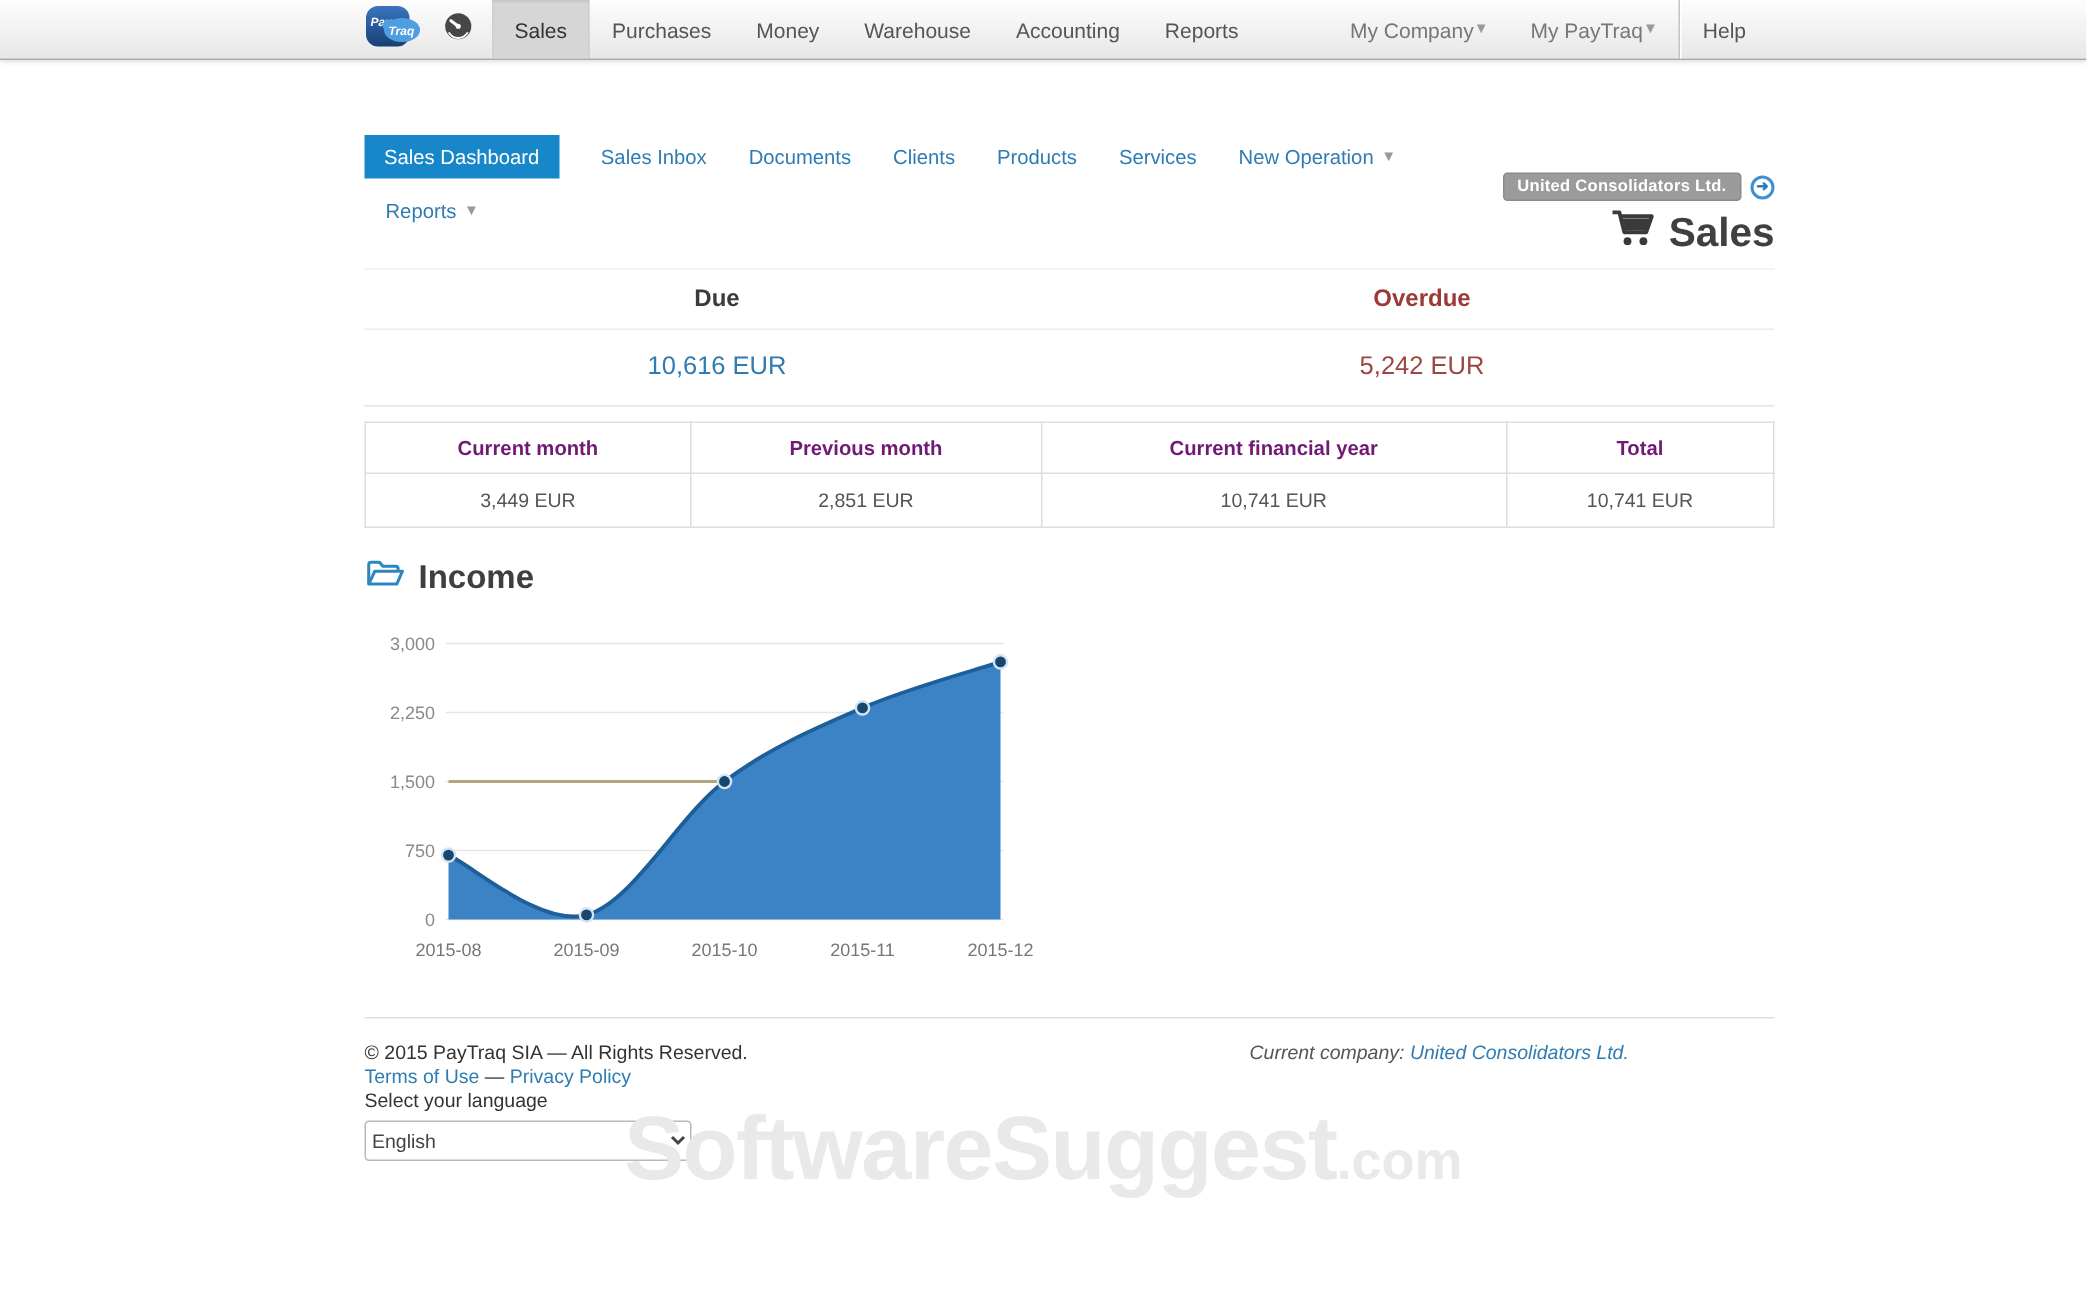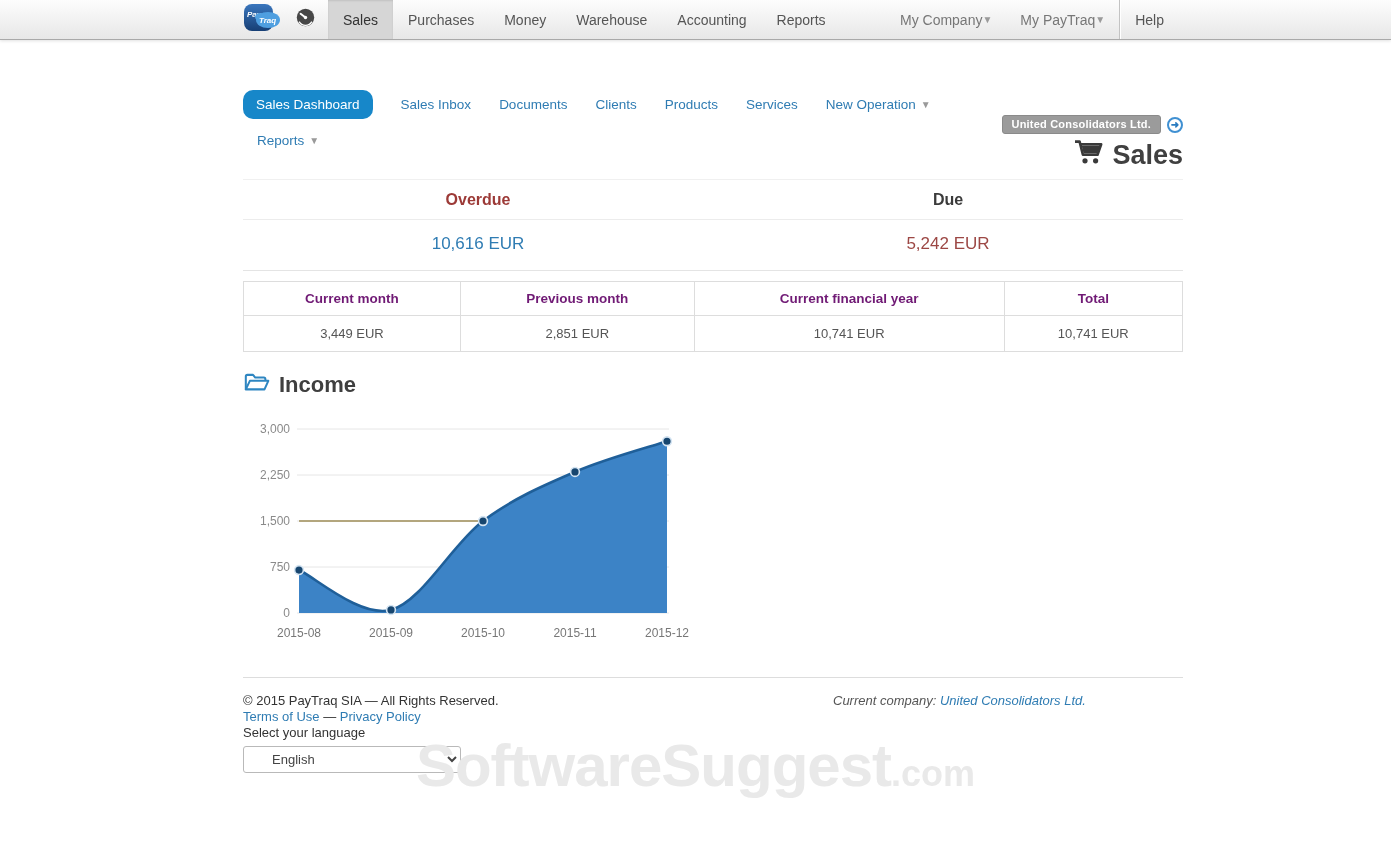--- a/index.html
+++ b/index.html
@@ -21,21 +21,21 @@
 
   .header-right { position:absolute; top:25px; right:0; text-align:right; }
   .badge-row { display:flex; justify-content:flex-end; align-items:center; gap:6px; }
   .company-badge { background:#9b9b9b; border:1px solid #8a8a8a; color:#fff; font-size:11px; font-weight:bold; padding:2px 9px 3px; border-radius:3px; letter-spacing:.2px; }
   .go-icon { width:16px; height:16px; border-radius:50%; border:2px solid #3f90d2; color:#2a7cc0; font-size:10px; font-weight:bold; display:flex; align-items:center; justify-content:center; line-height:1; background:#fff; cursor:pointer; }
   .page-title { margin-top:5px; font-size:27px; font-weight:bold; color:#404040; display:flex; align-items:center; justify-content:flex-end; gap:9px; }
 
   
   .tabs-row { display:flex; align-items:center; margin-top:50px; }
   .tabs-row2 { display:flex; align-items:center; margin-top:14px; padding-left:14px; }
-  .tab-active { background:#1787c9; color:#fff; font-size:13.5px; padding:7px 13px; border-radius:10px; cursor:pointer; }
+  .tab-active { background:#1787c9; color:#fff; font-size:13.5px; padding:7px 13px; border-radius:0; cursor:pointer; }
   .tab-link { color:#2f7cb3; font-size:13.5px; margin-left:28px; cursor:pointer; text-decoration:none; }
   .tab-drop { display:flex; align-items:center; gap:5px; margin-left:28px; color:#2f7cb3; font-size:13.5px; cursor:pointer; }
   .tabs-row2 .tab-drop { margin-left:0; }
 
   
   .due-wrap { margin-top:31px; border-top:1px solid #f0f0f0; border-bottom:1px solid #e4e4e4; }
   .due-grid { display:grid; grid-template-columns:1fr 1fr; text-align:center; }
   .due-headers { padding:11px 0 10px; border-bottom:1px solid #ececec; }
   .due-h { font-size:16px; font-weight:bold; color:#3b3b3b; }
   .due-h.overdue { color:#9c3a37; }
@@ -55,21 +55,21 @@
   .right-col .sec-head { padding-left:12px; }
   #income-chart { margin-top:15px; }
   #donut-chart { margin-top:16px; margin-left:112px; display:block; }
 
   
   .footer-hr { border:none; border-top:1px solid #ddd; margin-top:20px; }
   .footer { display:grid; grid-template-columns:1fr 350px; margin-top:15px; }
   .foot-line { font-size:13px; color:#333; line-height:16px; }
   .foot-links { font-size:13px; color:#333; line-height:16px; }
   .foot-links a { color:#2f7cb3; text-decoration:none; cursor:pointer; }
-  .lang-select { margin-top:5px; width:218px; height:27px; font-size:13px; color:#444; border:1px solid #b9b9b9; border-radius:3px; background:#fff; padding-left:24px; font-family:"Liberation Sans", sans-serif; }
+  .lang-select { margin-top:5px; width:218px; height:27px; font-size:13px; color:#444; border:1px solid #b9b9b9; border-radius:3px; background:#fff; padding-left:0; font-family:"Liberation Sans", sans-serif; }
   .foot-right { font-size:13px; font-style:italic; color:#555; line-height:16px; }
   .foot-right a { color:#2f7cb3; cursor:pointer; text-decoration:none; }
 
   
   .watermark { position:absolute; left:0; right:0; top:731px; text-align:center; pointer-events:none; white-space:nowrap; }
   .wm-main { font-size:60px; font-weight:bold; color:#e9e9e9; letter-spacing:-1px; }
   .wm-suffix { font-size:36px; font-weight:bold; color:#e9e9e9; }
 </style>
 </head>
 <body>
@@ -156,22 +156,22 @@
   </div>
   <div class="tabs-row2">
     <span class="tab-drop">
       <span>Reports</span>
       <span class="caret">▼</span>
     </span>
   </div>
 
   <div class="due-wrap">
     <div class="due-grid due-headers">
+      <span class="due-h">Due</span>
       <span class="due-h overdue">Overdue</span>
-      <span class="due-h">Due</span>
     </div>
     <div class="due-grid due-values">
       <span class="due-v">10,616 EUR</span>
       <span class="due-v overdue">5,242 EUR</span>
     </div>
   </div>
 
   <table class="stats">
     <colgroup>
         <col style="width:23.1%">

